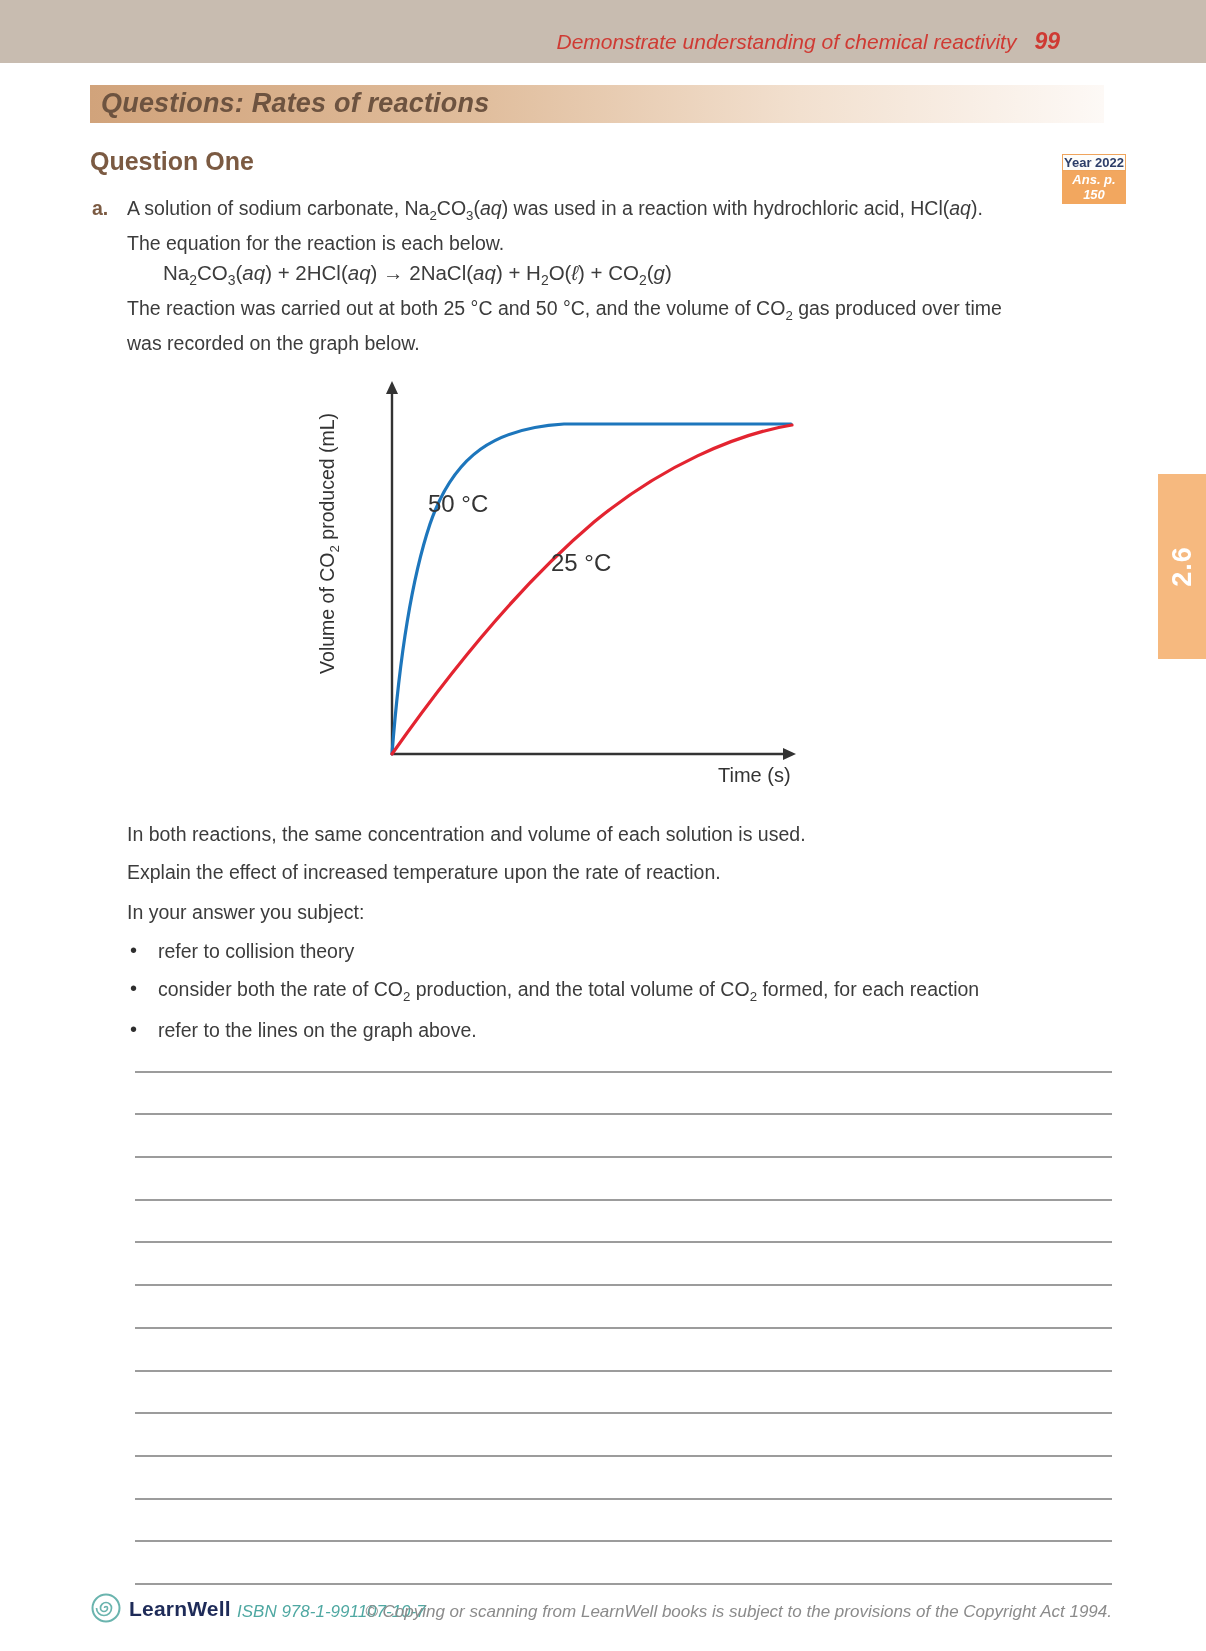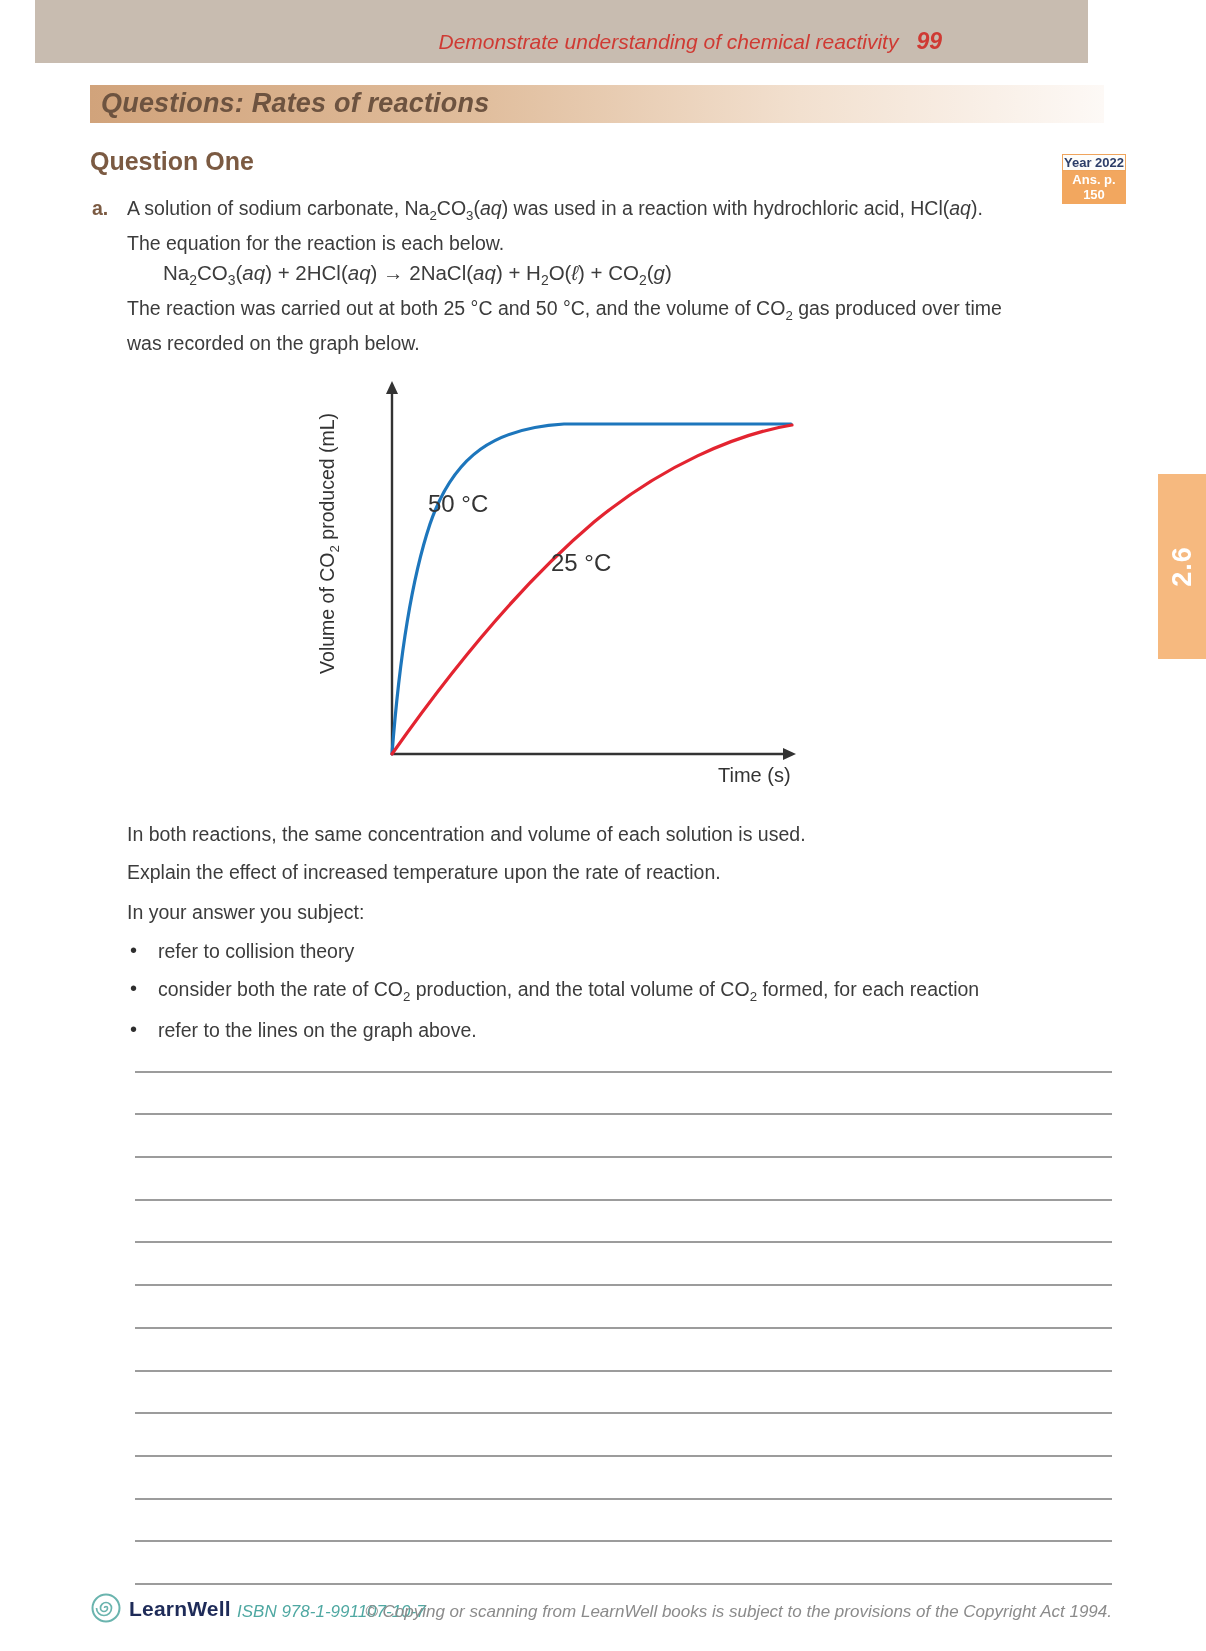--- a/index.html
+++ b/index.html
@@ -1,33 +1,33 @@
 <!DOCTYPE html>
 <html><head>
 <meta charset="utf-8">
 <style>
   html,body{margin:0;padding:0;background:#ffffff;}
   .page{
     position:relative;width:1206px;height:1651px;background:#ffffff;overflow:hidden;
     font-family:"Liberation Sans",sans-serif;color:#3c3c3c;
   }
   
-  .topbar{position:absolute;left:0;top:0;width:1053px;height:63px;background:#c8bcb0;margin-left:35px;}
+  .topbar{position:absolute;left:0;top:0;width:1206px;height:63px;background:#c8bcb0;}
   .topbar-text{position:absolute;top:28px;right:146px;white-space:nowrap;color:#cf3a33;font-size:21px;font-style:italic;}
   .topbar-text .pgnum{font-weight:bold;font-size:23px;margin-left:18px;}
   
   .section-bar{position:absolute;left:90px;top:85px;width:1014px;height:38px;
     background:linear-gradient(90deg,#d1a37b 0%,#e0bd9c 38%,#f2e0cf 70%,#fdf9f6 100%);}
   .section-bar .title{position:absolute;left:11px;top:3px;font-size:27px;font-weight:bold;font-style:italic;color:#6d5340;letter-spacing:0.2px;}
   
   .q-heading{position:absolute;left:90px;top:147px;font-size:25px;font-weight:bold;color:#7b5a42;}
   
   .badge{position:absolute;left:1062px;top:154px;width:64px;box-sizing:border-box;font-weight:bold;font-size:13px;text-align:center;line-height:15px;}
   .badge .year{border:1.5px solid #efa45c;background:#fdfdfb;color:#2d3e68;padding:0 1px;box-sizing:border-box;}
-  .badge .ans{background:#f2a75f;color:#ffffff;padding:1px 1px 2px;}
+  .badge .ans{background:#f2a75f;color:#ffffff;padding:1px 1px 2px;font-style:italic;}
   
   .tline{position:absolute;white-space:nowrap;font-size:19.5px;color:#3c3c3c;}
   sub{font-size:68%;}
   .part-label{position:absolute;left:92px;top:197px;font-size:19.5px;font-weight:bold;color:#7b5a42;}
   
   .graph-svg{position:absolute;left:330px;top:358px;}
   .graph-ylabel{position:absolute;left:342px;top:648px;transform-origin:0 100%;transform:rotate(-90deg);white-space:nowrap;font-size:19.5px;color:#333;}
   .curve-label{position:absolute;white-space:nowrap;font-size:24px;color:#333;}
   .lbl-50{left:428px;top:490px;}
   .lbl-25{left:551px;top:549px;}

